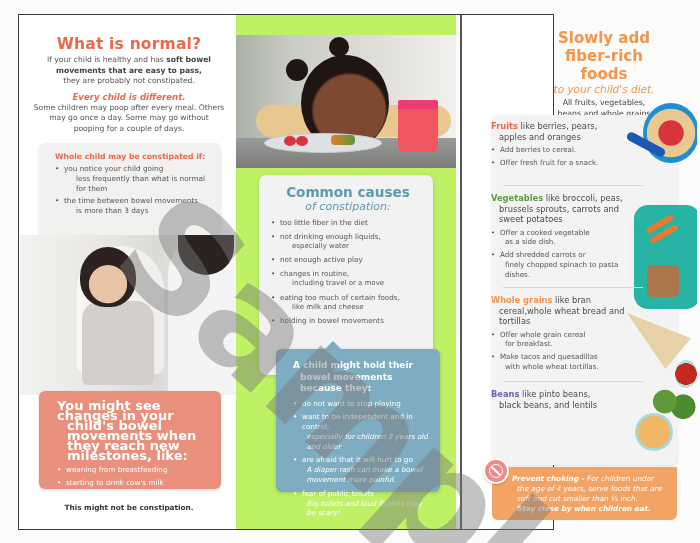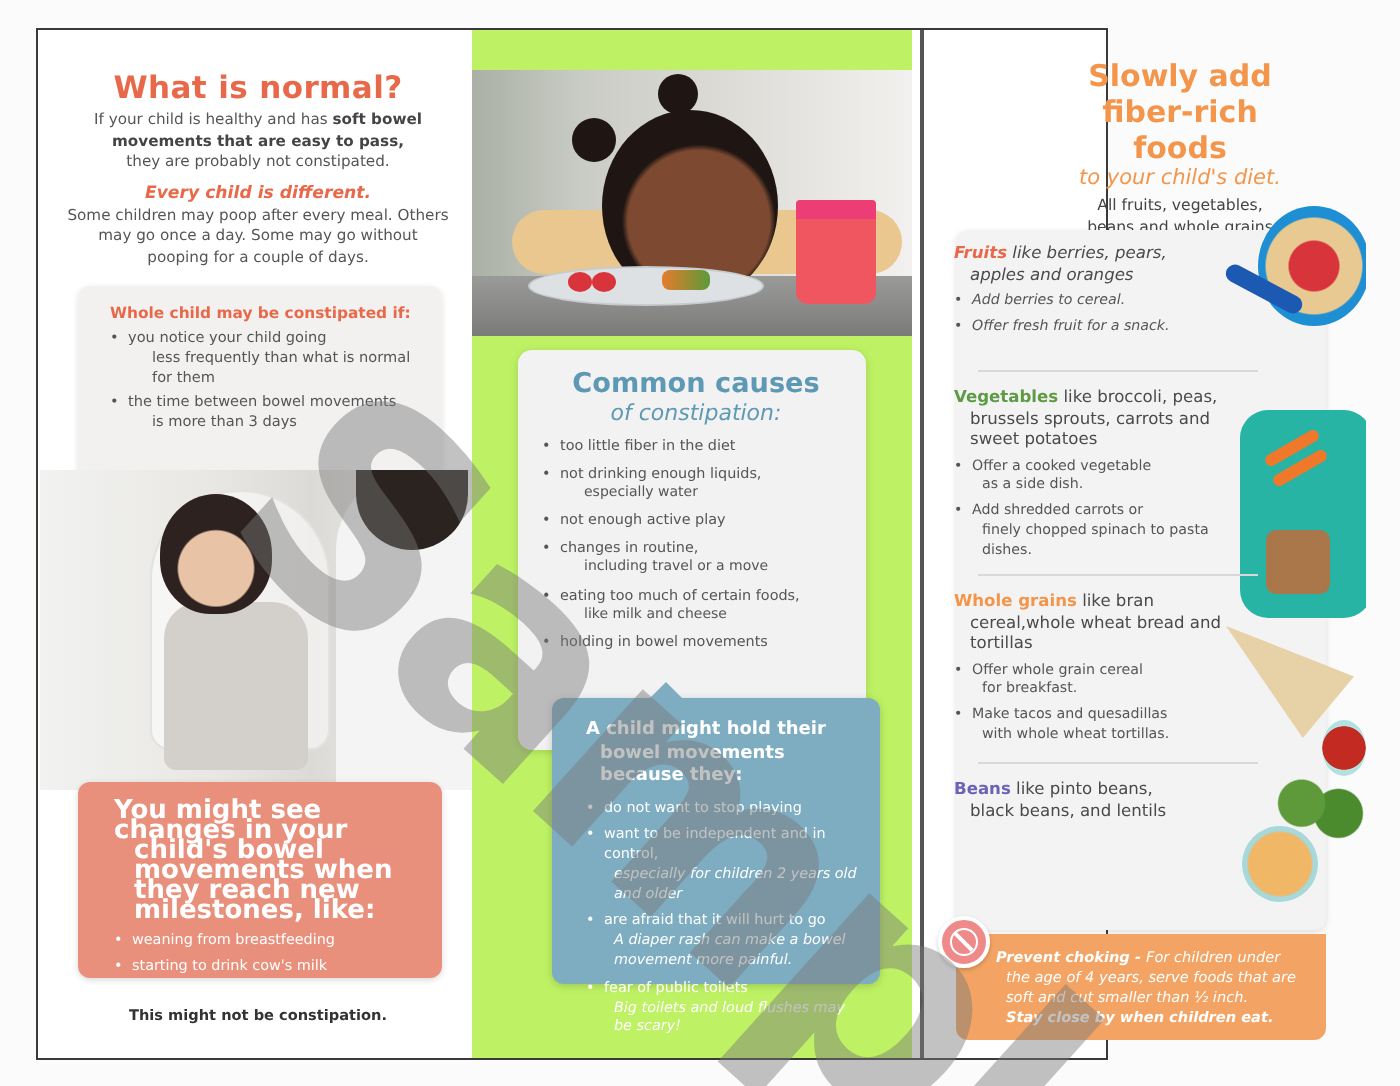--- a/index.html
+++ b/index.html
@@ -5,21 +5,21 @@
   * { box-sizing: border-box; margin: 0; padding: 0; }
   html, body { width: 700px; height: 543px; background: #fbfbfb; overflow: hidden; }
   body { font-family: "DejaVu Sans", sans-serif; color: #4a4a4a; position: relative; }
 
   .sheet { position: absolute; left: 18px; top: 14px; width: 536px; height: 516px; background: #fff;
            border: 1.5px solid #3a3a3a; }
   .divider { position: absolute; top: 0; bottom: 0; width: 1.5px; background: #555; }
   .panel { position: absolute; top: 0; bottom: 0; overflow: hidden; }
   .p1 { left: 0; width: 220px; }
   .p2 { left: 217px; width: 220px; background: #bef264; }
-  .p3 { left: 442px; width: 222px; padding-left: 36px; }
+  .p3 { left: 456px; width: 222px; padding-left: 36px; }
 
   
   .h-orange { color: #e8694a; font-weight: bold; text-align: center; }
   .p1 .title { font-size: 15.5px; margin-top: 20px; letter-spacing: 0.2px; }
   .intro { font-size: 7.6px; line-height: 10.5px; text-align: center; color: #555; margin: 2px 14px 0; }
   .intro b { color: #444; }
   .subhead { font-size: 8.6px; font-style: italic; margin-top: 5px; }
   .card-grey { position: absolute; left: 20px; width: 182px; top: 128px; height: 96px; background: #f2f1f0;
                border-radius: 6px; box-shadow: 0 1px 3px rgba(0,0,0,.12); padding: 9px 10px 0 16px; }
   .card-grey .ct { color: #e8694a; font-weight: bold; font-size: 7.7px; margin-bottom: 3px; }
@@ -214,21 +214,21 @@
     <div class="spoon"></div>
     <div class="tray"></div>
     <div class="carrot" style="top:206px;"></div>
     <div class="carrot" style="top:216px;left:174px;"></div>
     <div class="toast"></div>
     <div class="quesadilla"></div>
     <div class="salsa"></div>
     <div class="broccoli"></div>
     <div class="hummus"></div>
 
-    <div class="grp" style="top:106px;font-style:italic;">
+    <div class="grp" style="top:106px;">
       <div class="gh"><b style="color:#e8694a">Fruits</b><span> like berries, pears,</span><span class="ind">apples and oranges</span></div>
       <ul class="bul">
         <li><span>Add berries to cereal.</span></li>
         <li><span>Offer fresh fruit for a snack.</span></li>
       </ul>
     </div>
     <div class="sep" style="top:170px;"></div>
 
     <div class="grp" style="top:178px;">
       <div class="gh"><b style="color:#5f9a45">Vegetables</b><span> like broccoli, peas,</span><span class="ind">brussels sprouts, carrots and sweet potatoes</span></div>

